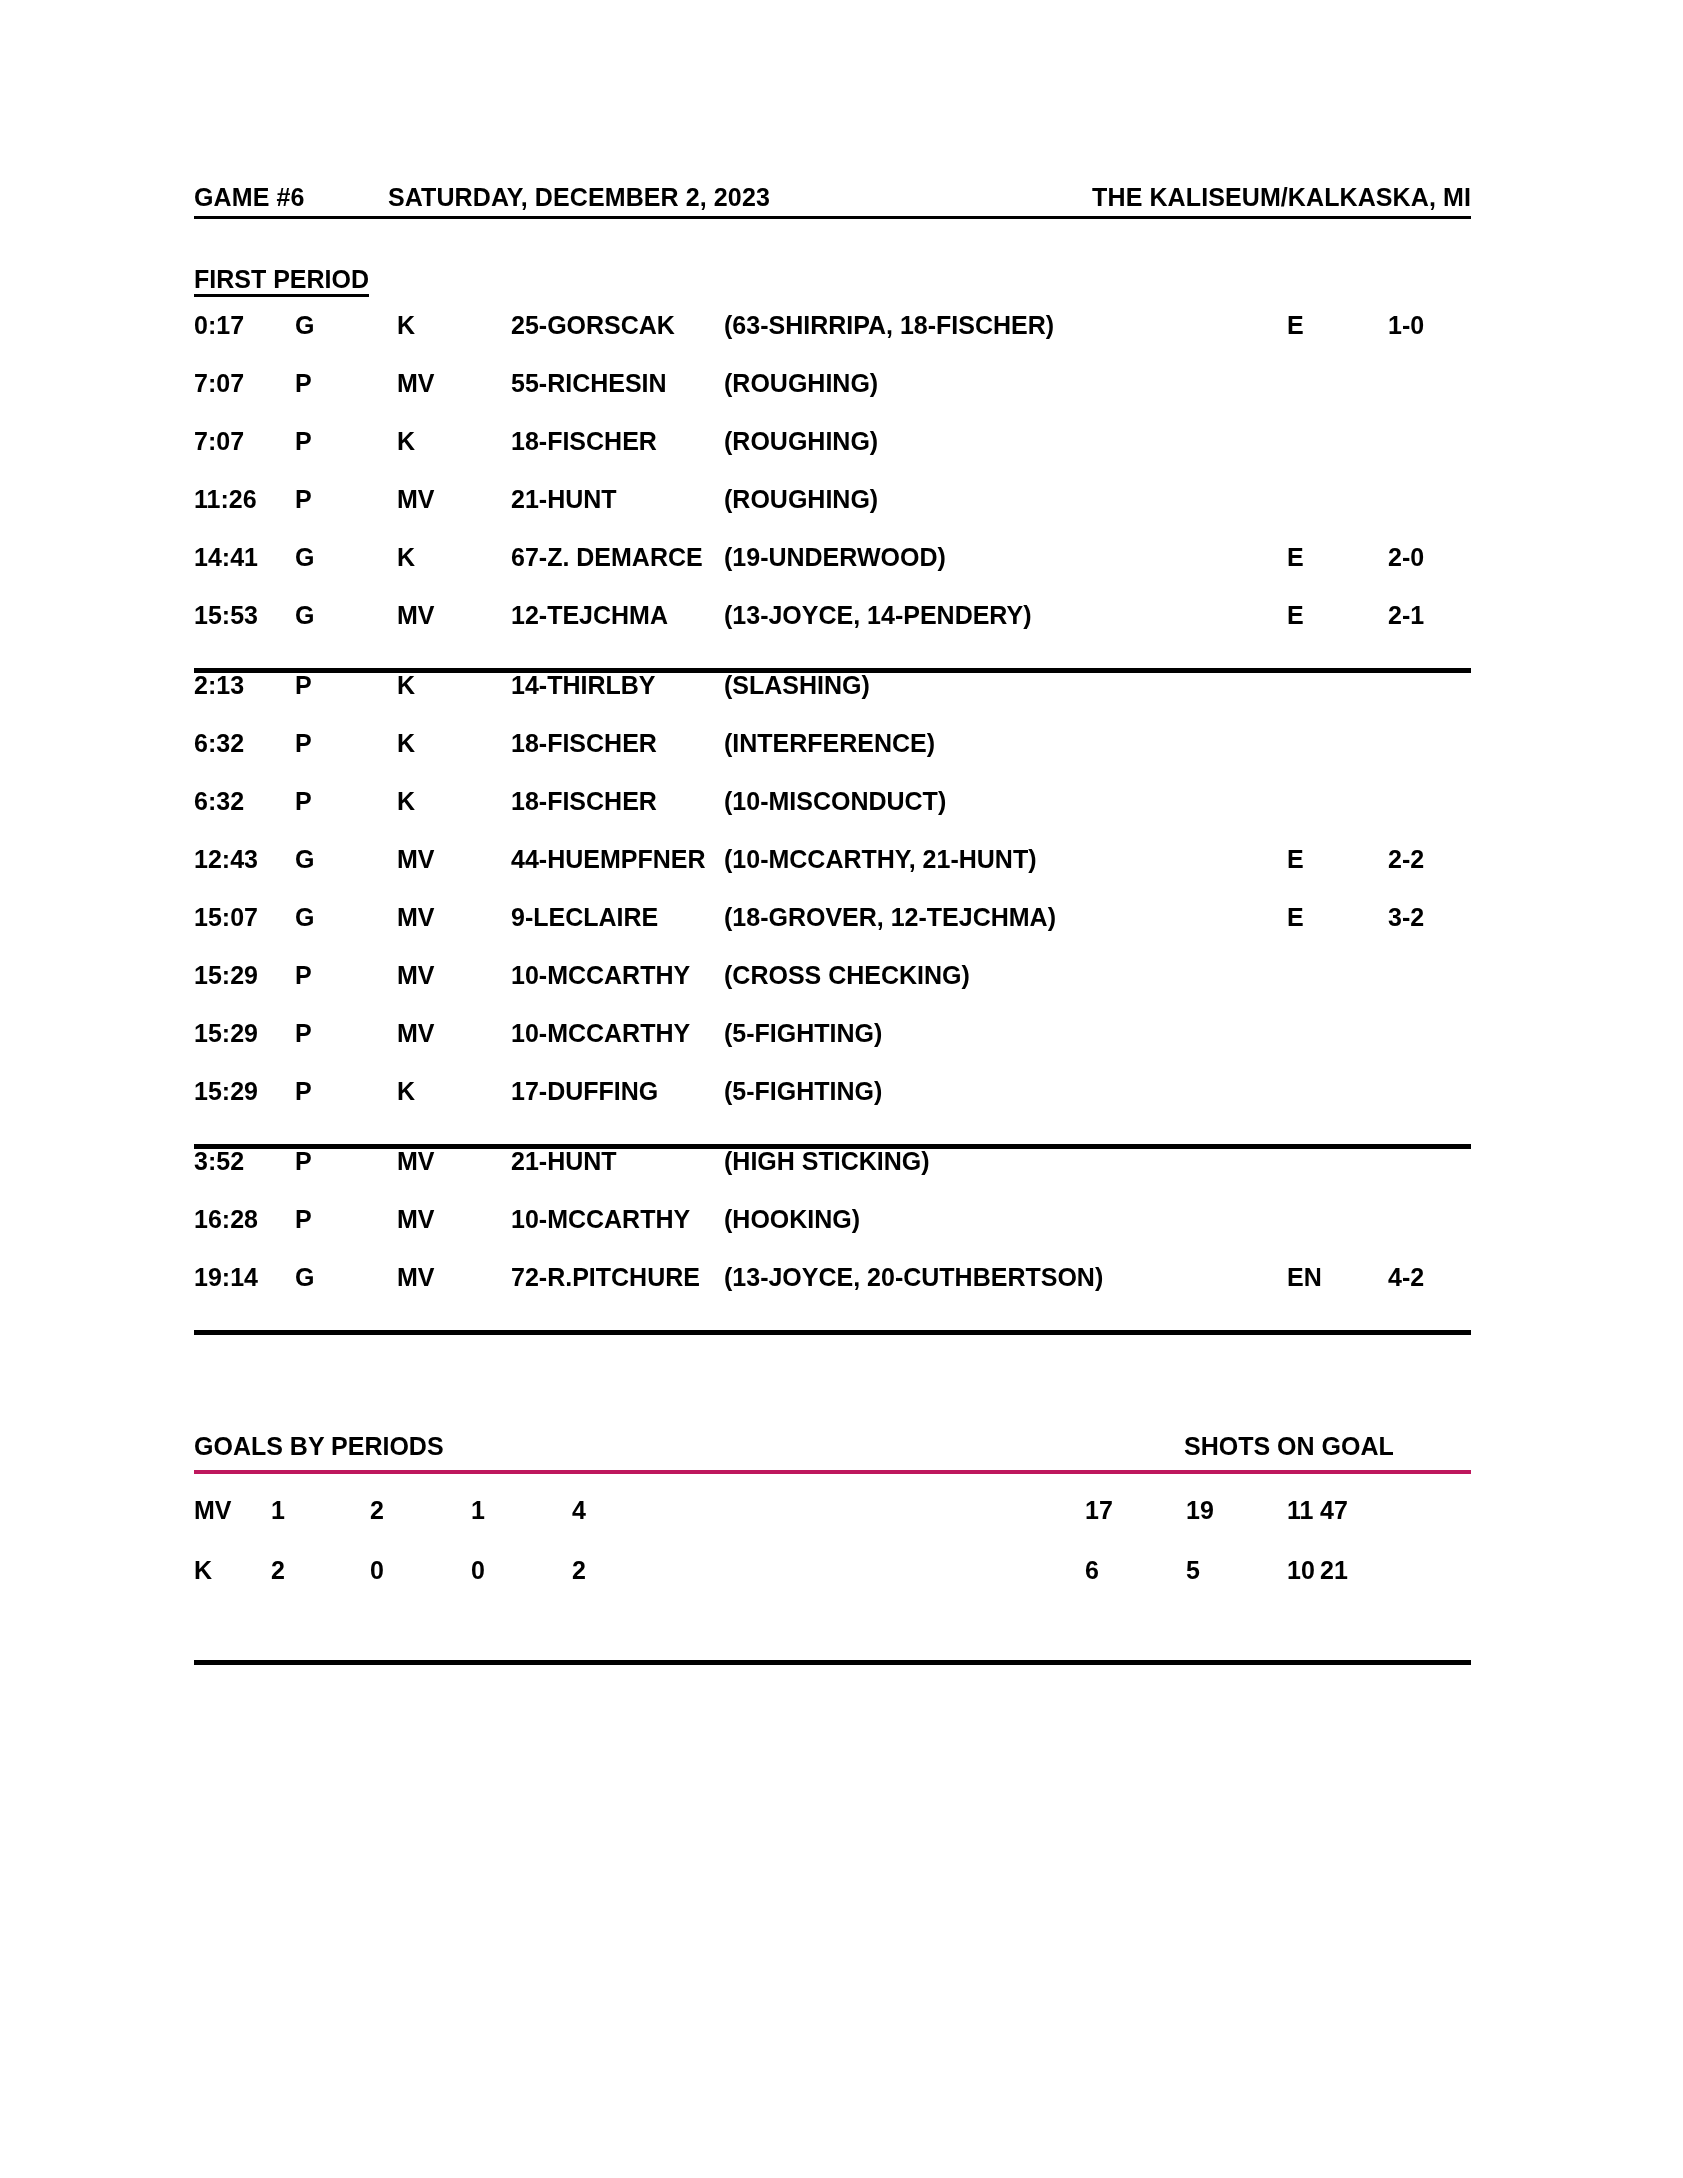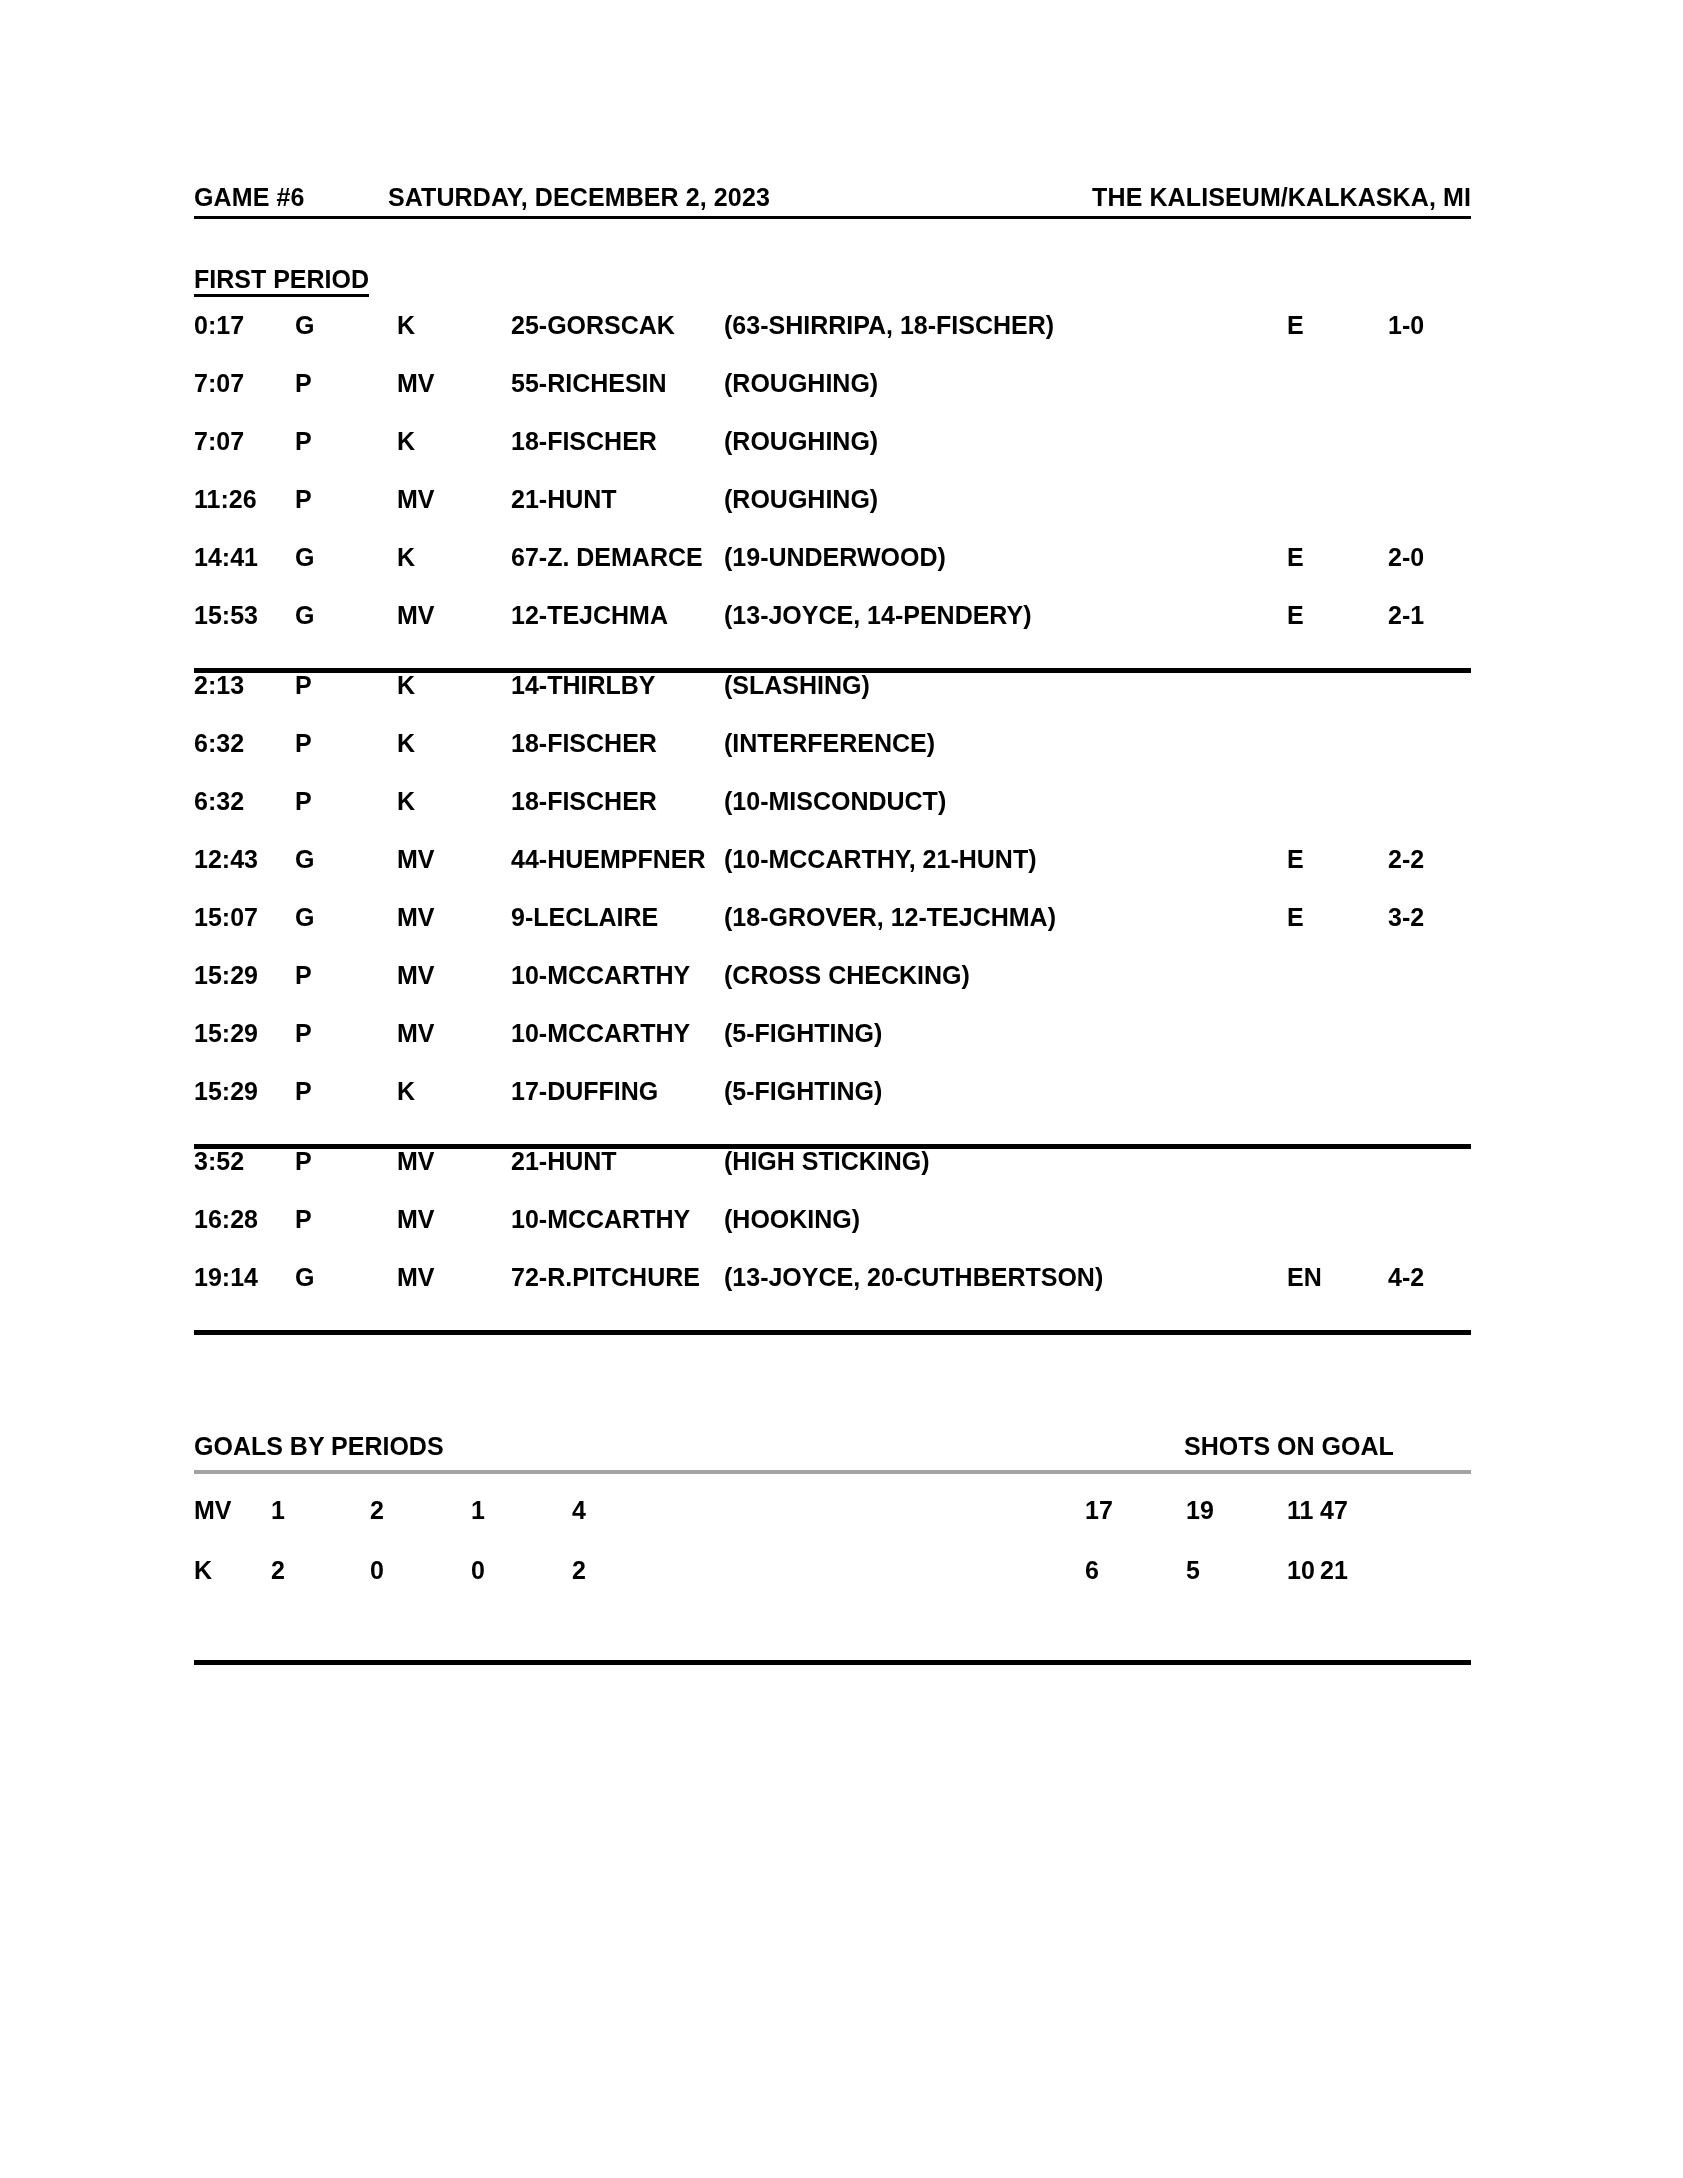--- a/index.html
+++ b/index.html
@@ -91,21 +91,21 @@
   }
 
   
   .summary-wrap { margin-top: 99px; }
 
   .sum-head {
     position: relative;
     height: 36px;
     font-size: 25px;
     font-weight: bold;
-    border-bottom: 4px solid #a3a3a3;
+    border-bottom: 4px solid #be185d;
   }
   .sum-head > span {
     position: absolute;
     top: 0;
     line-height: 1.0;
   }
   .sum-head-left  { left: 0px; }
   .sum-head-right { left: 990px; }
 
   .sum-row {

